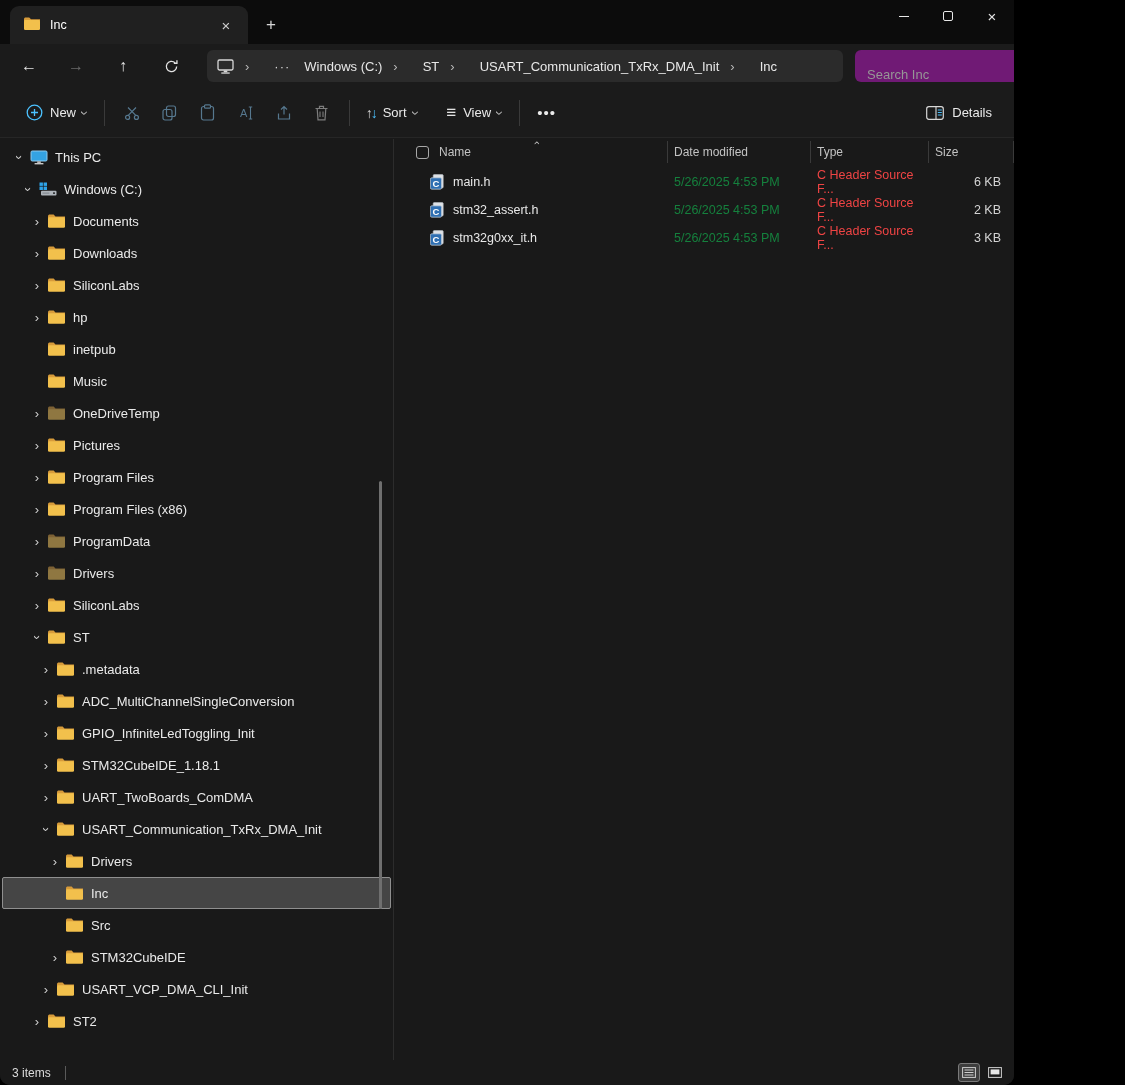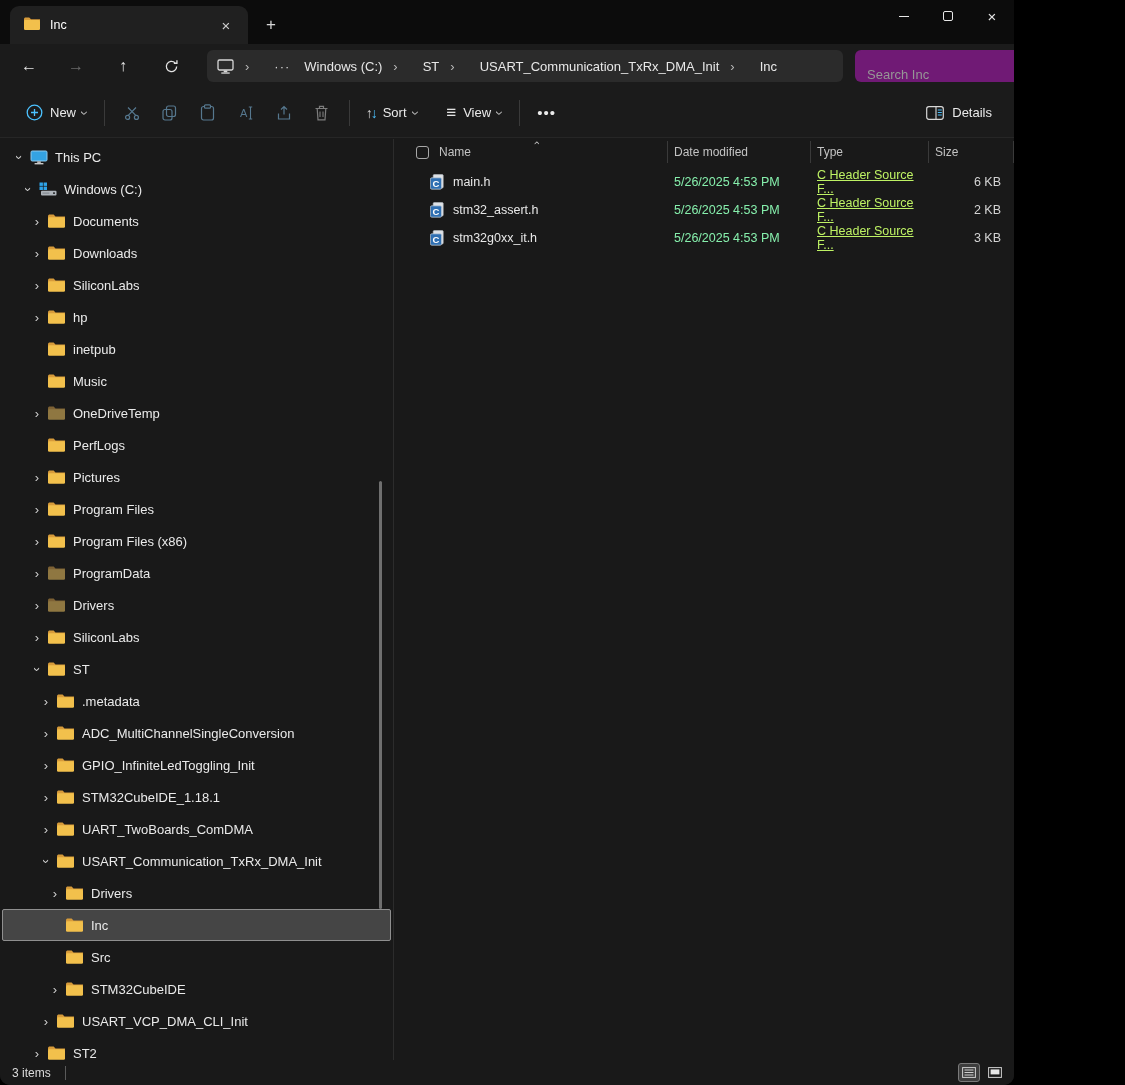--- a/index.html
+++ b/index.html
@@ -68,22 +68,22 @@
   .filepane { flex:1; position:relative; }
   .file-header { display:flex; height:27px; align-items:flex-start; font-size:12px; color:#c3c3c3;
                  margin-top:2px; position:relative; }
   .fh-cell { height:22px; display:flex; align-items:center; border-right:1px solid #3a3a3a; padding-left:6px; }
   .fh-name { width:274px; padding-left:22px; gap:10px; }
   .fh-date { width:143px; } .fh-type { width:118px; } .fh-size { width:85px; }
   .header-checkbox { width:13px; height:13px; border:1.5px solid #a8a8a8; border-radius:3px; flex:none; }
   .sort-caret { position:absolute; left:140px; top:-4px; color:#c9c9c9; font-size:11px; transform:rotate(-90deg); }
   .file-row { display:flex; height:28px; align-items:center; font-size:12.5px; color:#e8e8e8; }
   .fr-name { width:274px; display:flex; align-items:center; padding-left:36px; gap:9px; }
-  .fr-date { width:143px; padding-left:6px; color:#86efac; }
-  .fr-type { width:118px; padding-left:6px; color:#bef264;text-decoration:underline; }
+  .fr-date { width:143px; padding-left:6px; color:#15803d; }
+  .fr-type { width:118px; padding-left:6px; color:#ef4444; }
   .fr-size { width:85px; padding-right:13px; text-align:right; color:#d4d4d4; }
 
   
   .statusbar { position:absolute; bottom:0; left:0; width:100%; height:25px; background:#191919;
                display:flex; align-items:center; padding:0 8px; }
   .status-count { font-size:12px; color:#dcdcdc; margin-left:4px; }
   .status-divider { width:1px; height:14px; background:#5a5a5a; margin-left:14px; }
   .status-right { position:absolute; right:8px; display:flex; gap:4px; }
   .view-toggle { width:22px; height:19px; display:flex; align-items:center; justify-content:center;
                  border:1px solid transparent; border-radius:3px; }
@@ -328,30 +328,20 @@
             <span class="tree-chev">›</span>
             <span class="tree-icon dim">
               <svg width="17" height="14" viewBox="0 0 17 14">
                 <path d="M0 2.2C0 1.2.8.5 1.7.5h3.9l1.9 1.9H17v2.4H0z" fill="#d79b3a"></path>
                 <rect y="3.3" width="17" height="10.5" rx="1.3" fill="#f2c04c"></rect>
               </svg>
             </span>
             <span class="tree-label">OneDriveTemp</span>
           </div>
           <div class="tree-row" style="padding-left: 26px;">
-            <span class="tree-chev"></span>
-            <span class="tree-icon">
-              <svg width="17" height="14" viewBox="0 0 17 14">
-                <path d="M0 2.2C0 1.2.8.5 1.7.5h3.9l1.9 1.9H17v2.4H0z" fill="#d79b3a"></path>
-                <rect y="3.3" width="17" height="10.5" rx="1.3" fill="#f2c04c"></rect>
-              </svg>
-            </span>
-            <span class="tree-label">PerfLogs</span>
-          </div>
-          <div class="tree-row" style="padding-left: 26px;">
             <span class="tree-chev">›</span>
             <span class="tree-icon">
               <svg width="17" height="14" viewBox="0 0 17 14">
                 <path d="M0 2.2C0 1.2.8.5 1.7.5h3.9l1.9 1.9H17v2.4H0z" fill="#d79b3a"></path>
                 <rect y="3.3" width="17" height="10.5" rx="1.3" fill="#f2c04c"></rect>
               </svg>
             </span>
             <span class="tree-label">Pictures</span>
           </div>
           <div class="tree-row" style="padding-left: 26px;">

